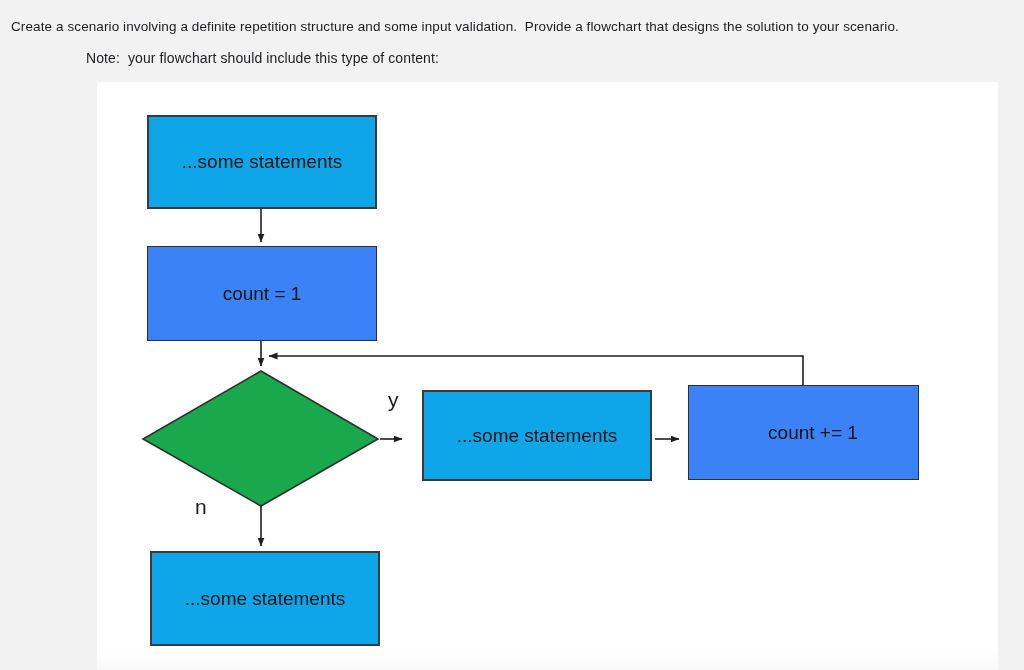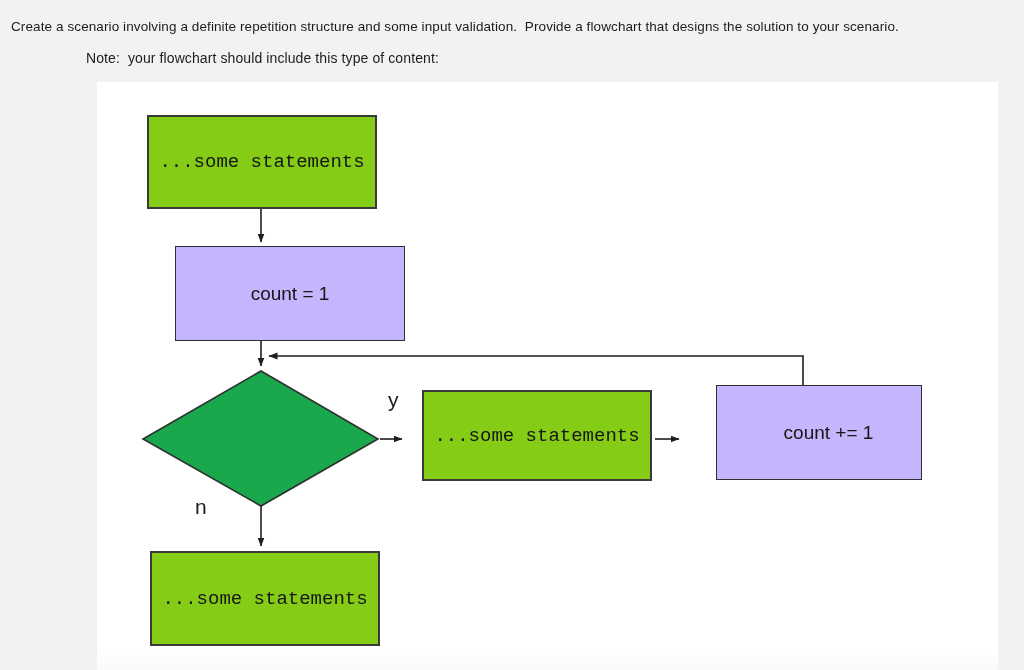--- a/index.html
+++ b/index.html
@@ -42,33 +42,31 @@
     position: absolute; left: 0; top: 0;
     width: 901px; height: 593px;
   }
   .node {
     position: absolute;
     display: flex; align-items: center; justify-content: center;
     font-size: 19px; color: #161616;
     text-align: center;
   }
   .process-white {
-    background: #84cc16;
+    background: #0ea5e9;
     border: 2px solid #3a3a3a;
-    font-family: Liberation Mono, monospace;
   }
   .process-green {
-    background: #c4b5fd;
+    background: #3b82f6;
     border: 1.5px solid #2e2e2e;
-    margin-left: 28px;
   }
   .box-start   { left: 50px;  top: 33px;  width: 230px; height: 94px; }
   .box-init    { left: 50px;  top: 164px; width: 230px; height: 95px; }
   .box-body    { left: 325px; top: 308px; width: 230px; height: 91px; }
-  .box-incr    { left: 591px; top: 303px; width: 206px; height: 95px; padding-left: 19px; }
+  .box-incr    { left: 591px; top: 303px; width: 231px; height: 95px; padding-left: 19px; }
   .box-end     { left: 53px;  top: 469px; width: 230px; height: 95px; }
   .diamond-label {
     position: absolute; left: 64px; top: 340px;
     width: 200px; height: 34px;
     display: flex; align-items: center; justify-content: center;
     font-size: 19px; color: #161616;
   }
   .edge-label {
     position: absolute;
     font-size: 21px; color: #1c1c1c;

